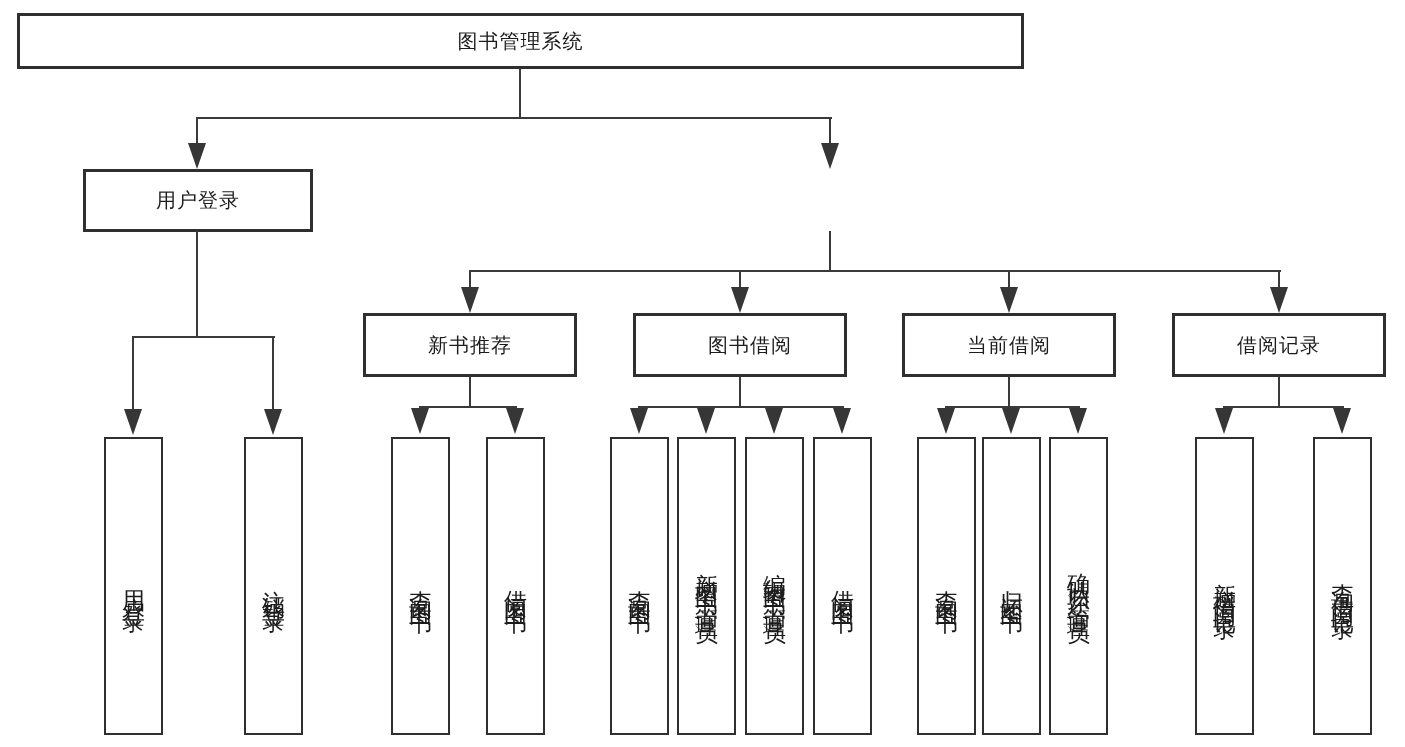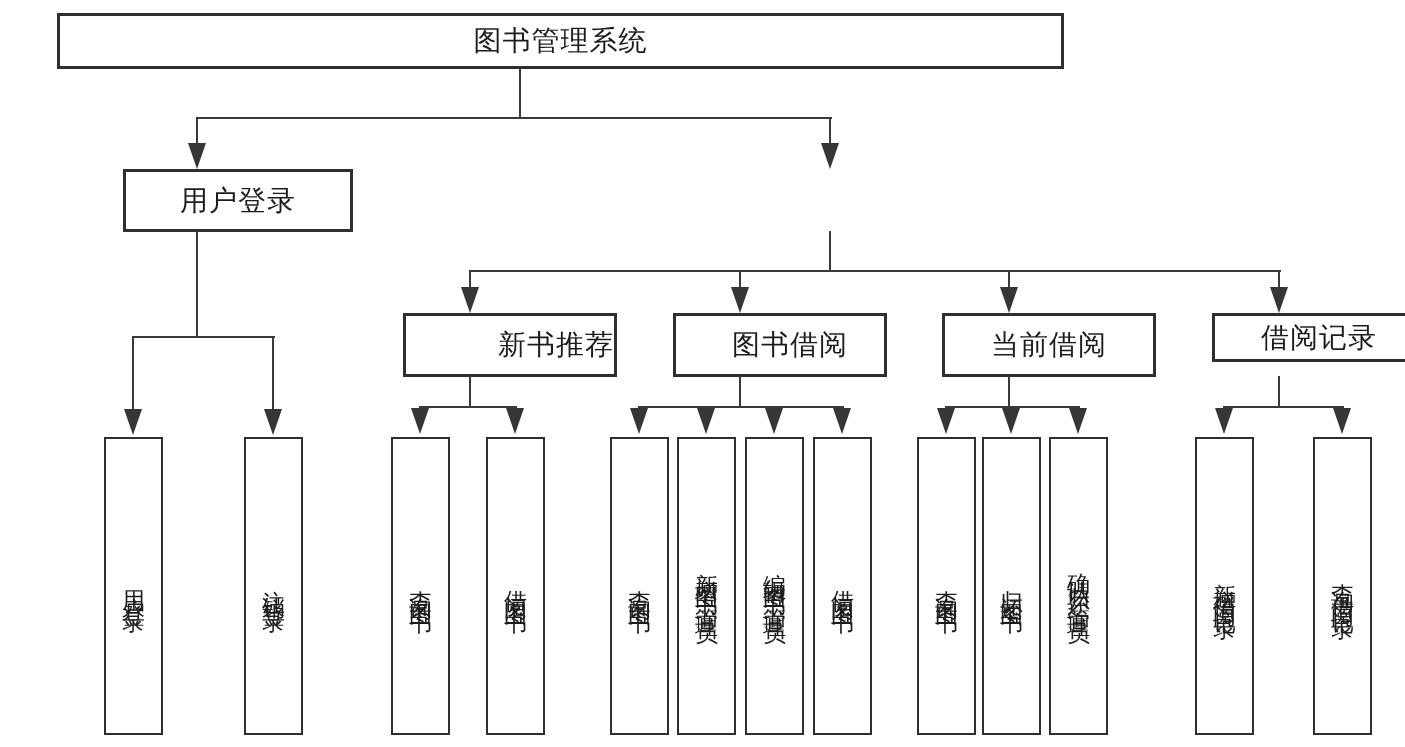--- a/index.html
+++ b/index.html
@@ -14,24 +14,23 @@
   }
   
   .node {
     position: absolute;
     box-sizing: border-box;
     border: 3px solid #2f2f2f;
     background: #ffffff;
     display: flex;
     align-items: center;
     justify-content: center;
-    font-size: 28px;
+    font-size: 20px;
     letter-spacing: 1px;
     white-space: nowrap;
-    margin-left: 40px;
   }
   .leaf {
     position: absolute;
     box-sizing: border-box;
     border: 2px solid #2f2f2f;
     background: #ffffff;
     top: 437px;
     height: 298px;
     width: 59px;
     display: flex;
@@ -98,30 +97,30 @@
   <div class="h" style="left:469px; top:270px; width:812px;"></div>
   <div class="v" style="left:469px; top:270px; height:19px;"></div>
   <div class="ar" style="left:461px; top:287px;"></div>
   <div class="v" style="left:739px; top:270px; height:19px;"></div>
   <div class="ar" style="left:731px; top:287px;"></div>
   <div class="v" style="left:1008px; top:270px; height:19px;"></div>
   <div class="ar" style="left:1000px; top:287px;"></div>
   <div class="v" style="left:1278px; top:270px; height:19px;"></div>
   <div class="ar" style="left:1270px; top:287px;"></div>
 
-  <div class="node" style="left:363px; top:313px; width:214px; height:64px;justify-content:flex-end;">
+  <div class="node" style="left:363px; top:313px; width:214px; height:64px;">
     <span>新书推荐</span>
   </div>
   <div class="node" style="left:633px; top:313px; width:214px; height:64px;padding-left:20px;">
     <span>图书借阅</span>
   </div>
   <div class="node" style="left:902px; top:313px; width:214px; height:64px;font-family:Liberation Mono, monospace;">
     <span>当前借阅</span>
   </div>
-  <div class="node" style="left:1172px; top:313px; width:214px; height:49px;">
+  <div class="node" style="left:1172px; top:313px; width:214px; height:64px;">
     <span>借阅记录</span>
   </div>
 
   <div class="v" style="left:469px; top:376px; height:31px;"></div>
   <div class="h" style="left:419px; top:406px; width:98px;"></div>
   <div class="ar" style="left:411px; top:408px;"></div>
   <div class="ar" style="left:506px; top:408px;"></div>
 
   <div class="v" style="left:739px; top:376px; height:31px;"></div>
   <div class="h" style="left:638px; top:406px; width:206px;"></div>

